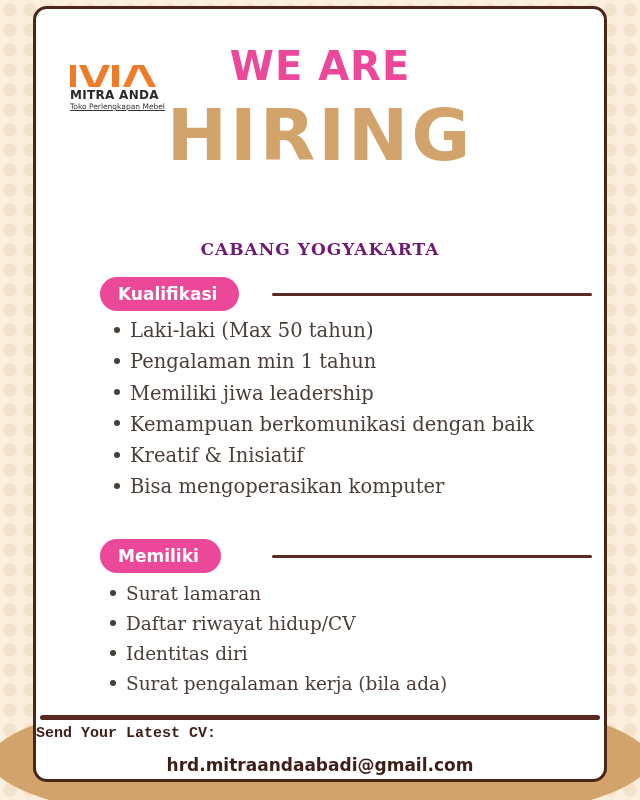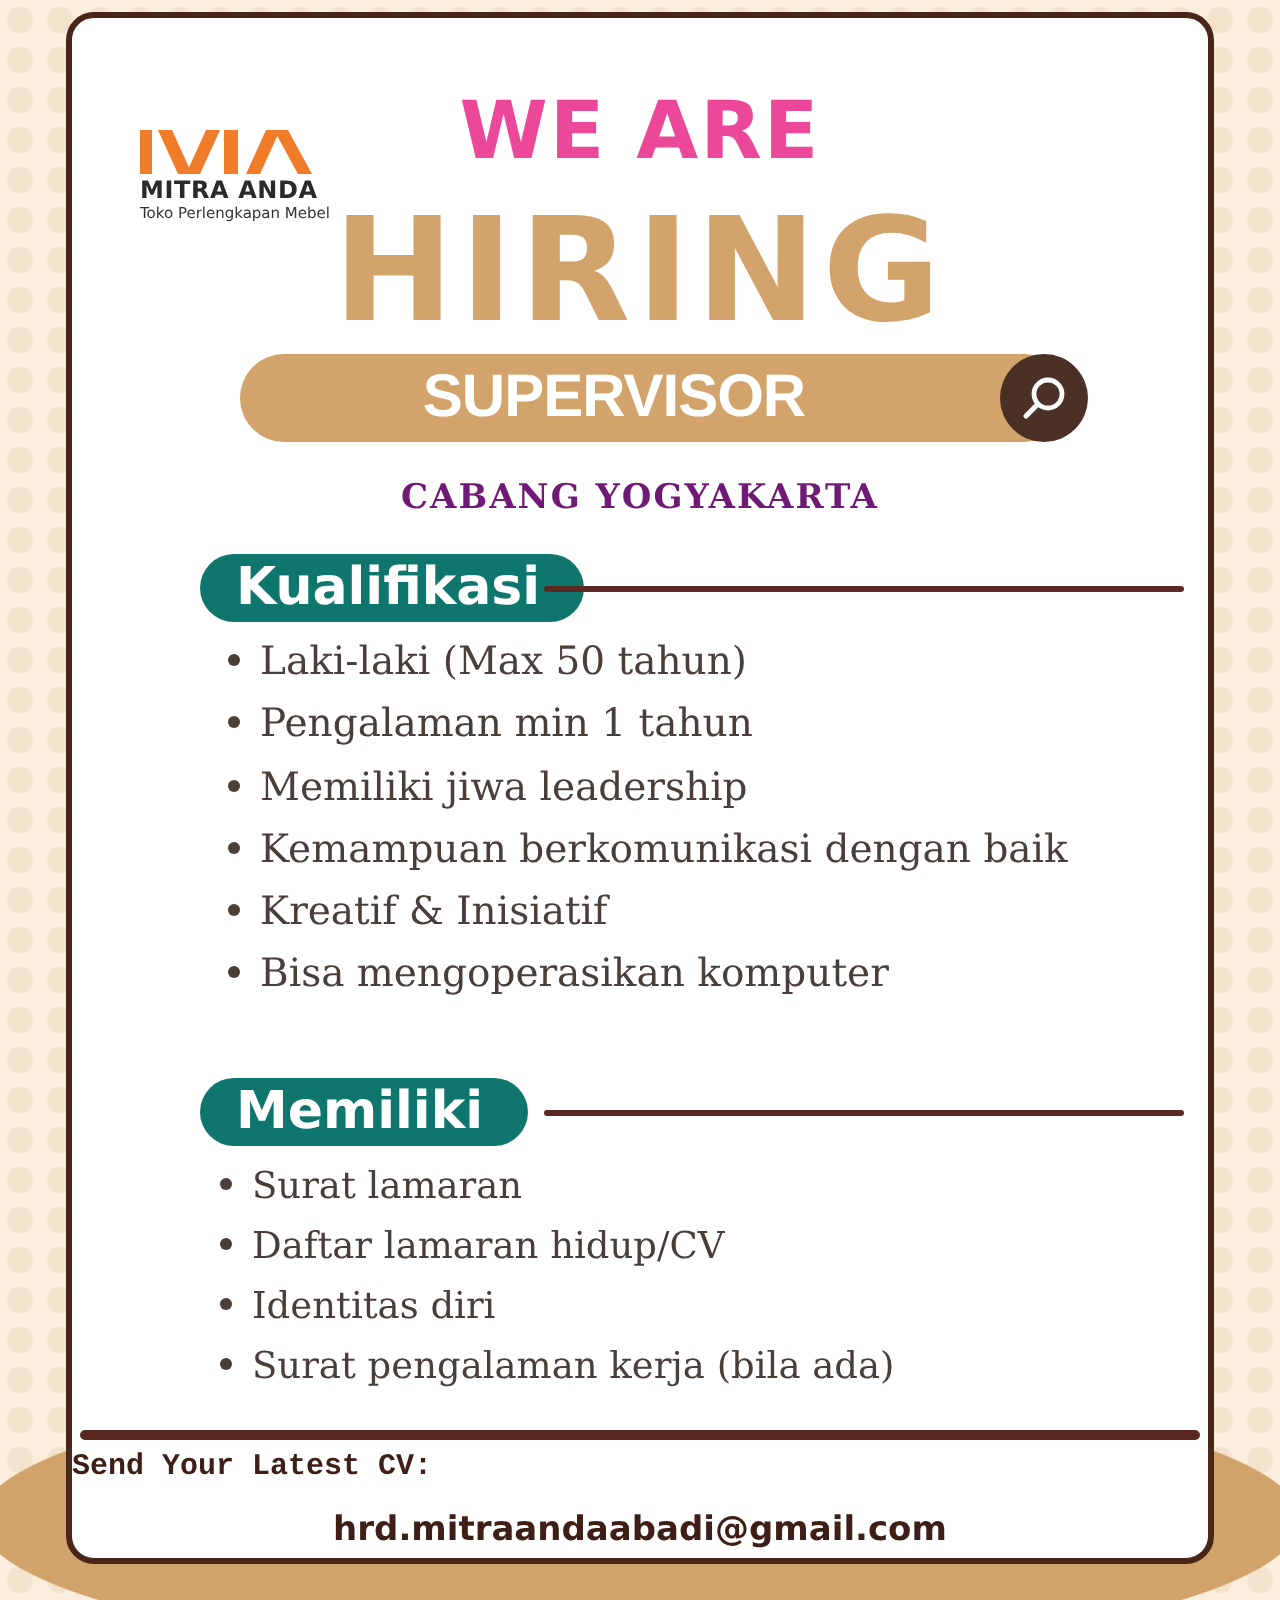--- a/index.html
+++ b/index.html
@@ -19,21 +19,21 @@
     position: absolute; left: 33px; top: 6px; width: 574px; height: 776px;
     background: #ffffff; border: 3px solid #4a2618; border-radius: 14px;
   }
   .logo { position: absolute; left: 34px; top: 54px; width: 100px; }
   .logo-mark { display: block; }
   .logo-name {
     font-family: "DejaVu Sans", sans-serif; font-weight: bold; font-size: 12px;
     color: #2a2a2a; margin-top: 1px; letter-spacing: 0.3px;
   }
   .logo-tag {
-    font-family: "DejaVu Sans", sans-serif; font-size: 7.5px; color: #333;
+    font-family: "DejaVu Sans", sans-serif; font-size: 7.5px; color: #333; text-decoration: underline;
   }
   .we-are {
     position: absolute; left: 0; right: 0; top: 34px; text-align: center;
     font-family: "DejaVu Sans", sans-serif; font-weight: bold; font-size: 40px;
     color: #ec4899; letter-spacing: 1px;
   }
   .hiring {
     position: absolute; left: 0; right: 0; top: 86px; text-align: center;
     font-family: "DejaVu Sans", sans-serif; font-weight: bold; font-size: 72px;
     color: #d2a46c; letter-spacing: 3px; line-height: 80px;
@@ -52,22 +52,22 @@
     background: #4a3025; display: flex; align-items: center; justify-content: center;
   }
   .branch {
     position: absolute; left: 0; right: 0; top: 230px; text-align: center;
     font-family: "DejaVu Serif", serif; font-weight: bold; font-size: 17px;
     color: #701a75; letter-spacing: 1px;
   }
   .section-head { position: absolute; left: 64px; height: 34px; width: 492px; }
   .section-pill {
     position: absolute; left: 0; top: 0; height: 34px; padding: 0 22px 0 18px;
-    background: #0f766e; border-radius: 17px; color: #fff;
-    font-family: "DejaVu Sans", sans-serif; font-weight: bold; font-size: 26px; line-height: 34px;
+    background: #ec4899; border-radius: 17px; color: #fff;
+    font-family: "DejaVu Sans", sans-serif; font-weight: bold; font-size: 17px; line-height: 34px;
   }
   .section-line {
     position: absolute; right: 0; top: 16px; height: 3px; background: #5a2a22; border-radius: 2px;
   }
   .list { position: absolute; left: 78px; list-style: none; }
   .list li {
     font-family: "DejaVu Serif", serif; font-size: 19.5px; color: #4a3e38;
     height: 31.3px; line-height: 31px; white-space: nowrap;
   }
   .list li::before {
@@ -103,29 +103,20 @@
       <polygon points="53,24 63,2 70,2 60,24" fill="#f07c2a"></polygon>
       <polygon points="67,2 74,2 86,24 79,24" fill="#f07c2a"></polygon>
     </svg>
     <div class="logo-name">MITRA ANDA</div>
     <div class="logo-tag">Toko Perlengkapan Mebel</div>
   </div>
 
   <div class="we-are">WE ARE</div>
   <div class="hiring">HIRING</div>
 
-  <div class="position-bar">
-    <div class="position-label">SUPERVISOR</div>
-    <div class="search-btn">
-      <svg width="26" height="26" viewBox="0 0 26 26">
-        <circle cx="15" cy="11" r="7" fill="none" stroke="#fff" stroke-width="2.4"></circle>
-        <line x1="10" y1="16" x2="4" y2="22" stroke="#fff" stroke-width="2.6" stroke-linecap="round"></line>
-      </svg>
-    </div>
-  </div>
 
   <div class="branch">CABANG YOGYAKARTA</div>
 
   <div class="section-head" style="top:268px;">
     <div class="section-pill">Kualifikasi</div>
     <div class="section-line" style="left:172px;"></div>
   </div>
 
   <ul class="list" style="top:306px;">
     <li>Laki-laki (Max 50 tahun)</li>
@@ -136,21 +127,21 @@
     <li>Bisa mengoperasikan komputer</li>
   </ul>
 
   <div class="section-head" style="top:530px;">
     <div class="section-pill">Memiliki</div>
     <div class="section-line" style="left:172px;"></div>
   </div>
 
   <ul class="list list2" style="top:570px; left:74px;">
     <li>Surat lamaran</li>
-    <li>Daftar lamaran hidup/CV</li>
+    <li>Daftar riwayat hidup/CV</li>
     <li>Identitas diri</li>
     <li>Surat pengalaman kerja (bila ada)</li>
   </ul>
 
   <div class="divider"></div>
   <div class="cv-label">Send Your Latest CV:</div>
   <div class="cv-email">hrd.mitraandaabadi@gmail.com</div>
 </div>
 
 </body></html>

